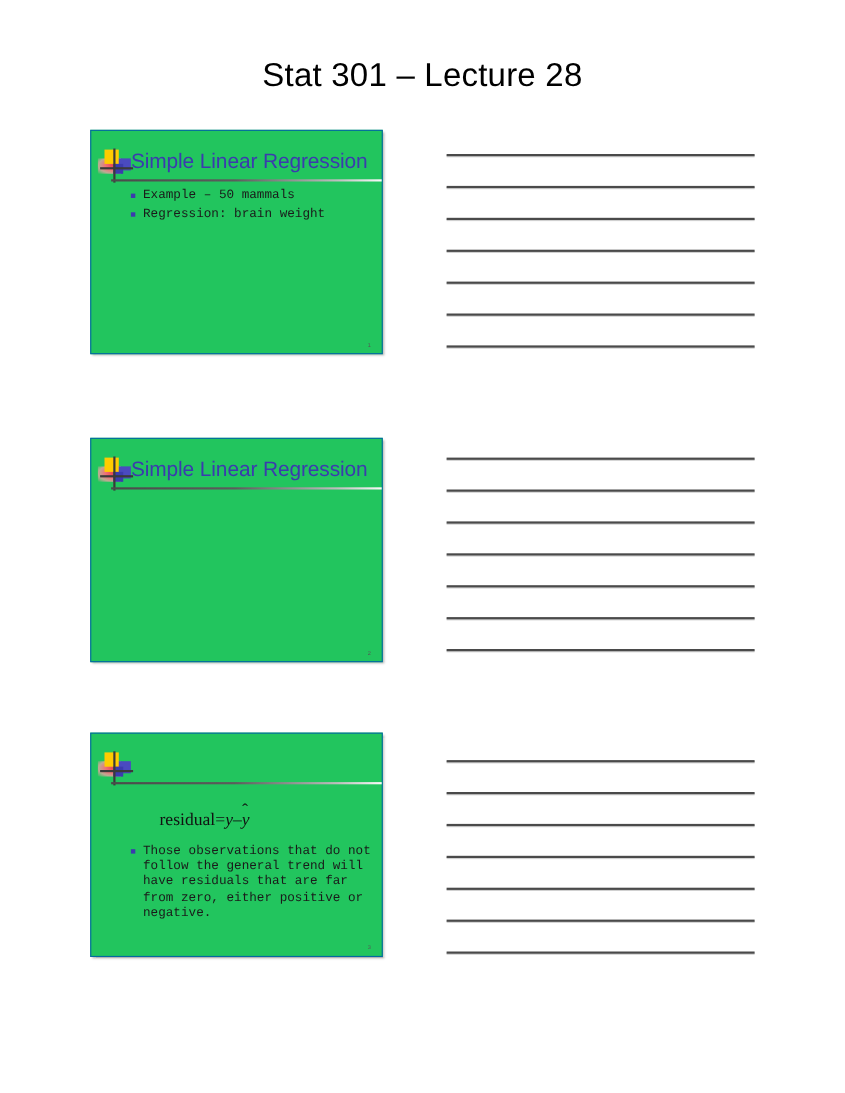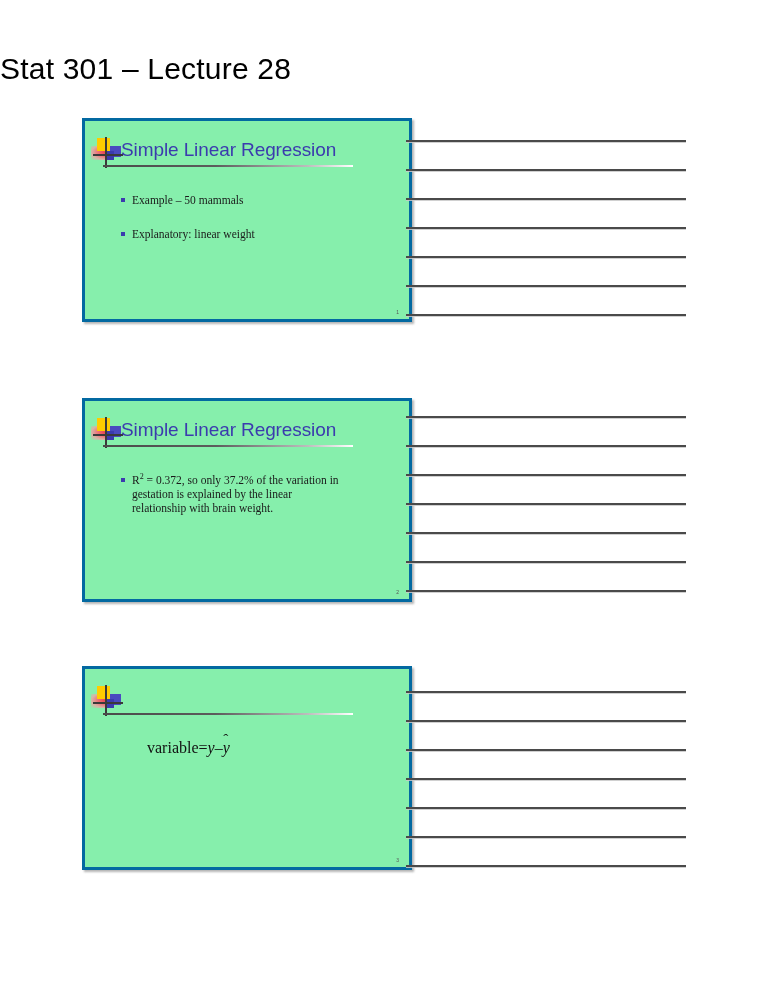--- a/index.html
+++ b/index.html
@@ -14,35 +14,36 @@
     font-family: "Liberation Sans", sans-serif;
     overflow: hidden;
   }
 
   
   .page-title {
     position: absolute;
     top: 52px;
     left: 0;
     width: 768px;
+    text-align: center;
     font-family: "Liberation Sans", sans-serif;
     font-size: 30px;
     font-weight: 400;
     color: #000000;
     letter-spacing: 0.2px;
   }
 
   
   .slide {
     position: absolute;
     left: 82px;
-    width: 330px;
+    width: 266px;
     height: 204px;
-    background: #86efac;
-    border: 3px solid #0369a1;
+    background: #22c55e;
+    border: 1px solid #0369a1;
     box-shadow: 2px 2px 2px rgba(90,90,90,0.45);
     box-sizing: border-box;
     overflow: hidden;
   }
   .slide-1 { top: 118px; }
   .slide-2 { top: 398px; }
   .slide-3 { top: 666px; }
 
   
   .logo-mark {
@@ -126,25 +127,24 @@
   .slide-body {
     position: absolute;
     left: 36px;
     top: 52px;
     width: 228px;
   }
   .bullet-item {
     position: relative;
     padding-left: 11px;
     margin-bottom: 3px;
-    font-family: Liberation Serif, serif;
+    font-family: Liberation Mono, monospace;
     font-size: 11.5px;
     line-height: 14.2px;
     color: #1a1a1a;
-    margin-top: 20px;
   }
   .bullet-item::before {
     content: "";
     position: absolute;
     left: 0;
     top: 5px;
     width: 4px;
     height: 4px;
     background: #3B3BAE;
   }
@@ -229,64 +229,66 @@
     <div class="logo-blue-a"></div>
     <div class="logo-hline"></div>
     <div class="logo-vline"></div>
   </div>
 
   <div class="slide-title">Simple Linear Regression</div>
   <div class="title-rule"></div>
 
   <div class="slide-body">
     <div class="bullet-item">Example – 50 mammals</div>
-    <div class="bullet-item">Explanatory: linear weight</div>
+    <div class="bullet-item">Regression: brain weight</div>
   </div>
 
   <div class="slide-number">1</div>
 </div>
 
 <div class="slide slide-2">
 
   <div class="logo-mark">
     <div class="logo-blob"></div>
     <div class="logo-yellow"></div>
     <div class="logo-blue-b"></div>
     <div class="logo-blue-a"></div>
     <div class="logo-hline"></div>
     <div class="logo-vline"></div>
   </div>
 
   <div class="slide-title">Simple Linear Regression</div>
   <div class="title-rule"></div>
 
   <div class="slide-body">
-    <div class="bullet-item">R<sup>2</sup> = 0.372, so only 37.2% of the variation in gestation is explained by the linear relationship with brain weight.</div>
   </div>
 
   <div class="slide-number">2</div>
 </div>
 
 <div class="slide slide-3">
 
   <div class="logo-mark">
     <div class="logo-blob"></div>
     <div class="logo-yellow"></div>
     <div class="logo-blue-b"></div>
     <div class="logo-blue-a"></div>
     <div class="logo-hline"></div>
     <div class="logo-vline"></div>
   </div>
 
   <div class="title-rule"></div>
 
   <div class="formula">
-    <span>variable</span><span>=</span><span class="var">y</span><span>–</span><span class="hatted"><span class="hat">ˆ</span><span>y</span></span>
-  </div>
-
+    <span>residual</span><span>=</span><span class="var">y</span><span>–</span><span class="hatted"><span class="hat">ˆ</span><span>y</span></span>
+  </div>
+
+  <div class="slide-body">
+    <div class="bullet-item">Those observations that do not follow the general trend will have residuals that are far from zero, either positive or negative.</div>
+  </div>
 
   <div class="slide-number">3</div>
 </div>
 
 <div class="notes-group notes-1">
     <div class="note-line"></div>
     <div class="note-line"></div>
     <div class="note-line"></div>
     <div class="note-line"></div>
     <div class="note-line"></div>

